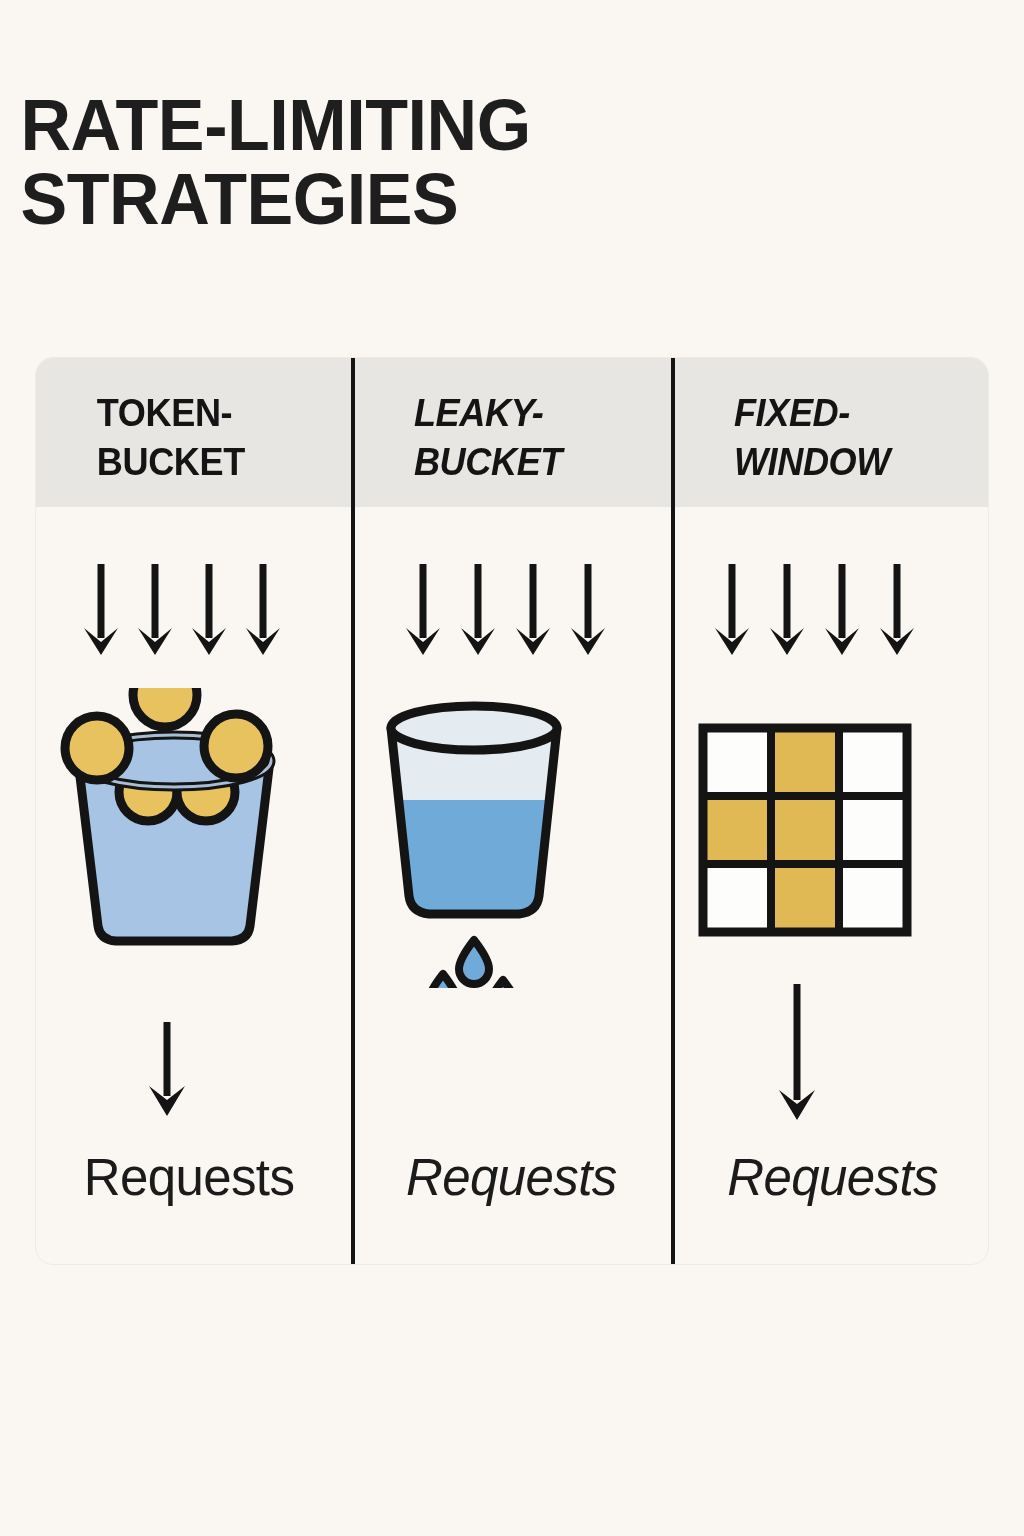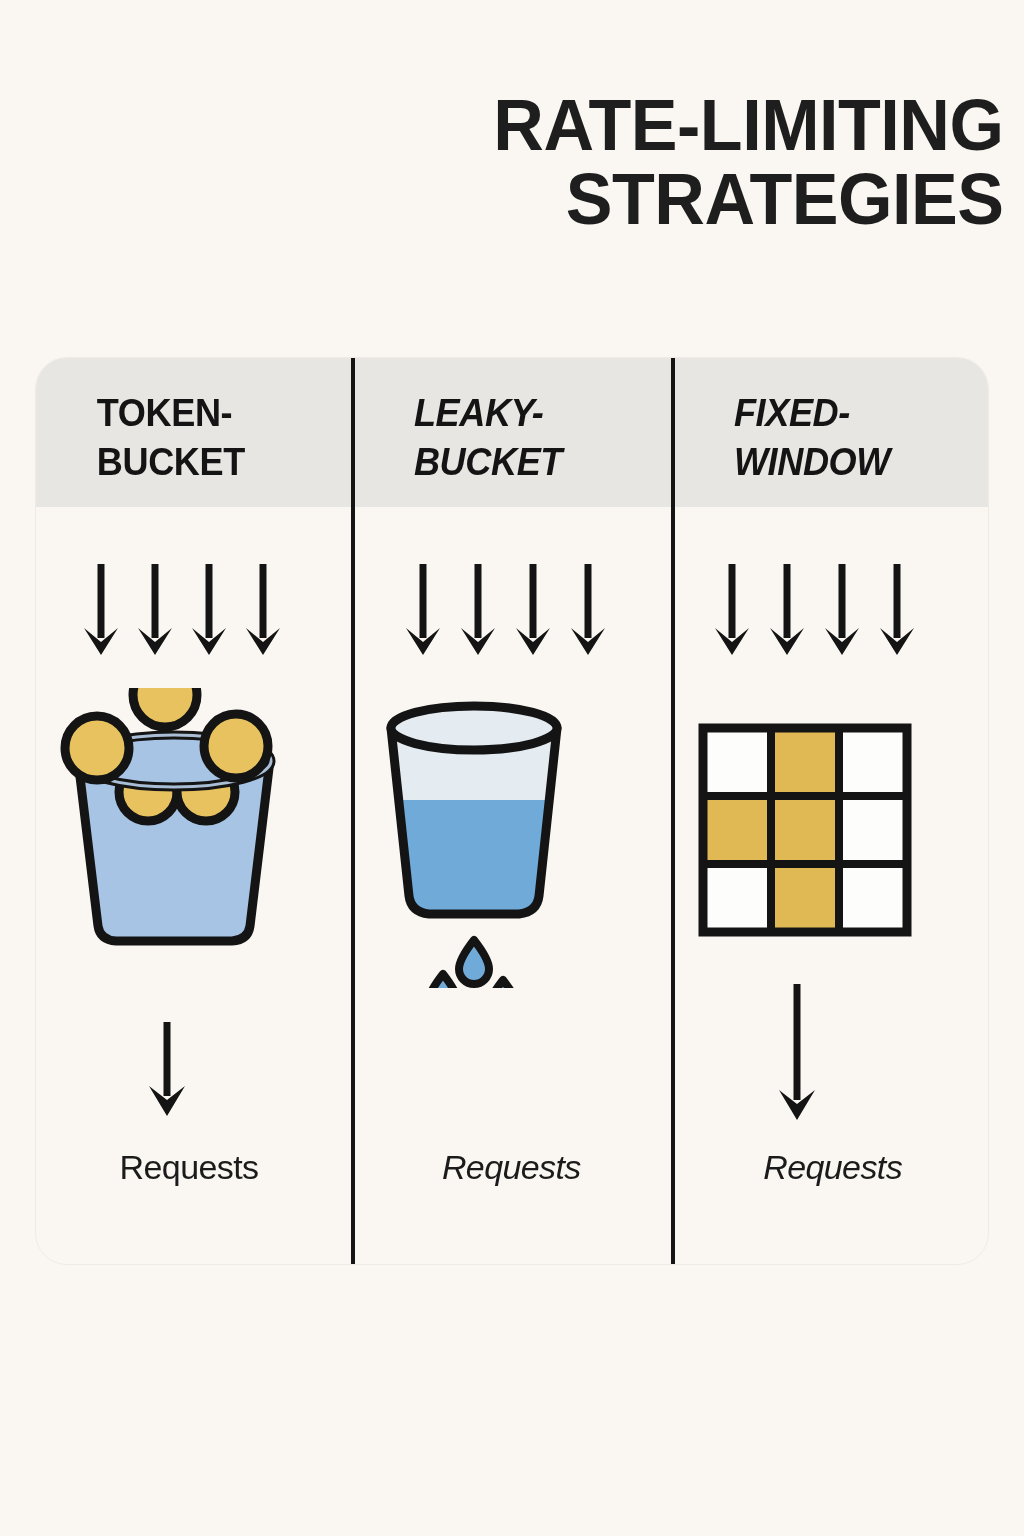--- a/index.html
+++ b/index.html
@@ -14,42 +14,42 @@
     overflow: hidden;
     position: relative;
   }
 
   
   .title-block {
     position: absolute;
     top: 88px;
     left: 0;
     width: 1024px;
-    text-align: right;
+    text-align: left;
   }
   .title-line {
     display: block;
     font-family: "Liberation Sans", sans-serif;
     font-weight: bold;
     font-size: 73px;
     line-height: 1.02;
     letter-spacing: -0.5px;
     color: #1E1E1E;
     transform: scaleX(0.96);
   }
 
   
   .panel {
     position: absolute;
     left: 35px;
     top: 357px;
     width: 954px;
     height: 908px;
     background: #FAF7F2;
-    border-radius: 32px;
+    border-radius: 18px;
     border: 1px solid #EFEBE4;
     box-sizing: border-box;
     overflow: hidden;
   }
   .header-band {
     position: absolute;
     left: 0;
     top: 0;
     width: 954px;
     height: 149px;
@@ -118,21 +118,21 @@
     position: absolute;
     left: 0;
     width: 318px;
   }
   .req-label {
     position: absolute;
     top: 790px;
     left: 0;
     width: 318px;
     text-align: center;
-    font-size: 34px;
+    font-size: 51px;
     font-weight: normal;
     letter-spacing: -0.6px;
     color: #1B1B1B;
   }
   .col:nth-child(1) .req-label { padding-right: 12px; box-sizing: border-box; }
   .col:nth-child(2) .req-label { padding-right: 6px; box-sizing: border-box; }
   .col:nth-child(3) .req-label { padding-right: 2px; box-sizing: border-box; }
 
   svg { display: block; }
 </style>

